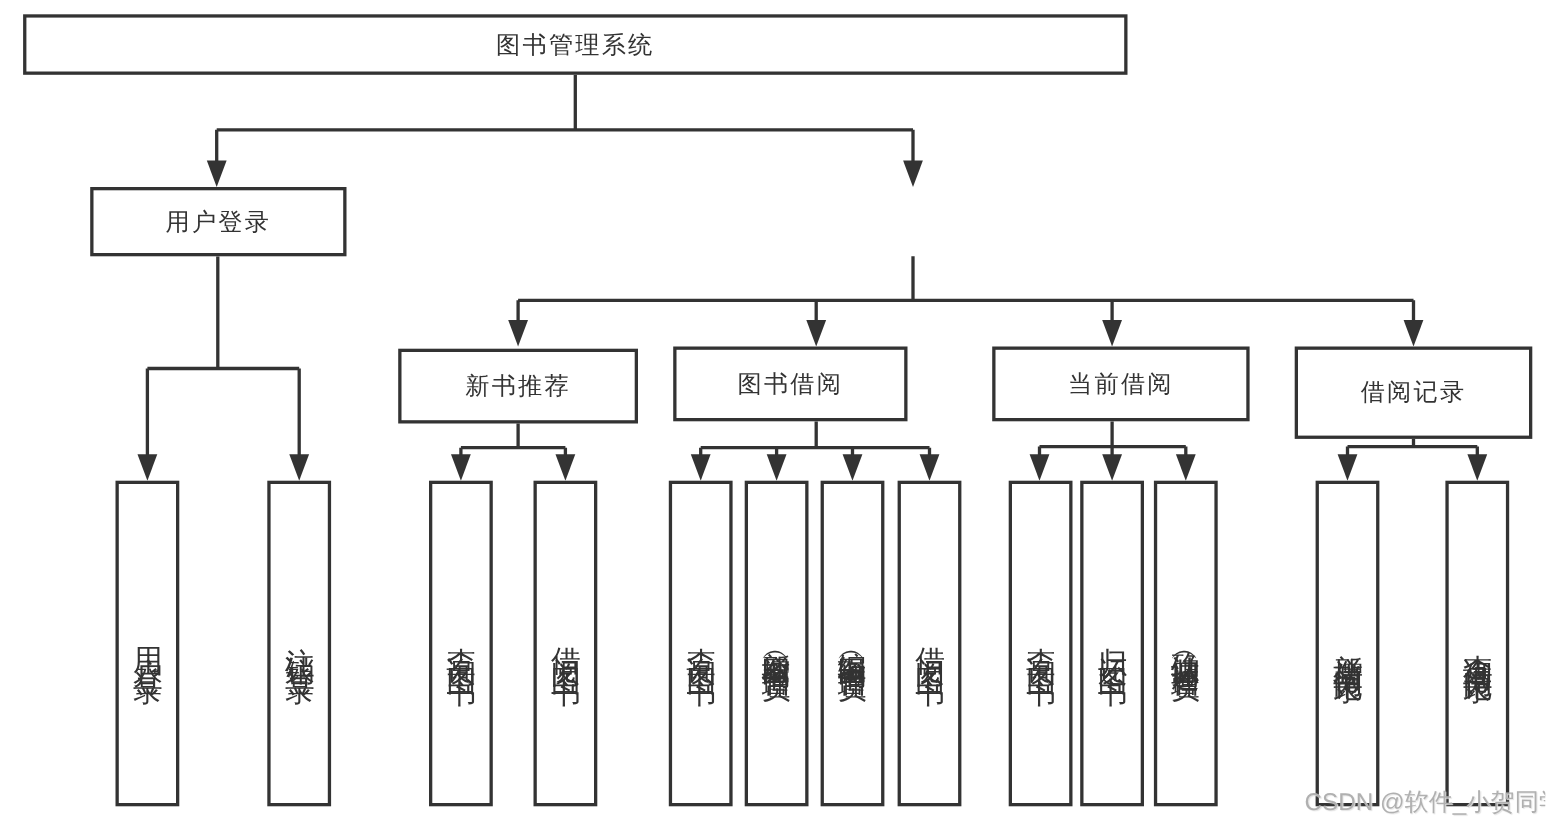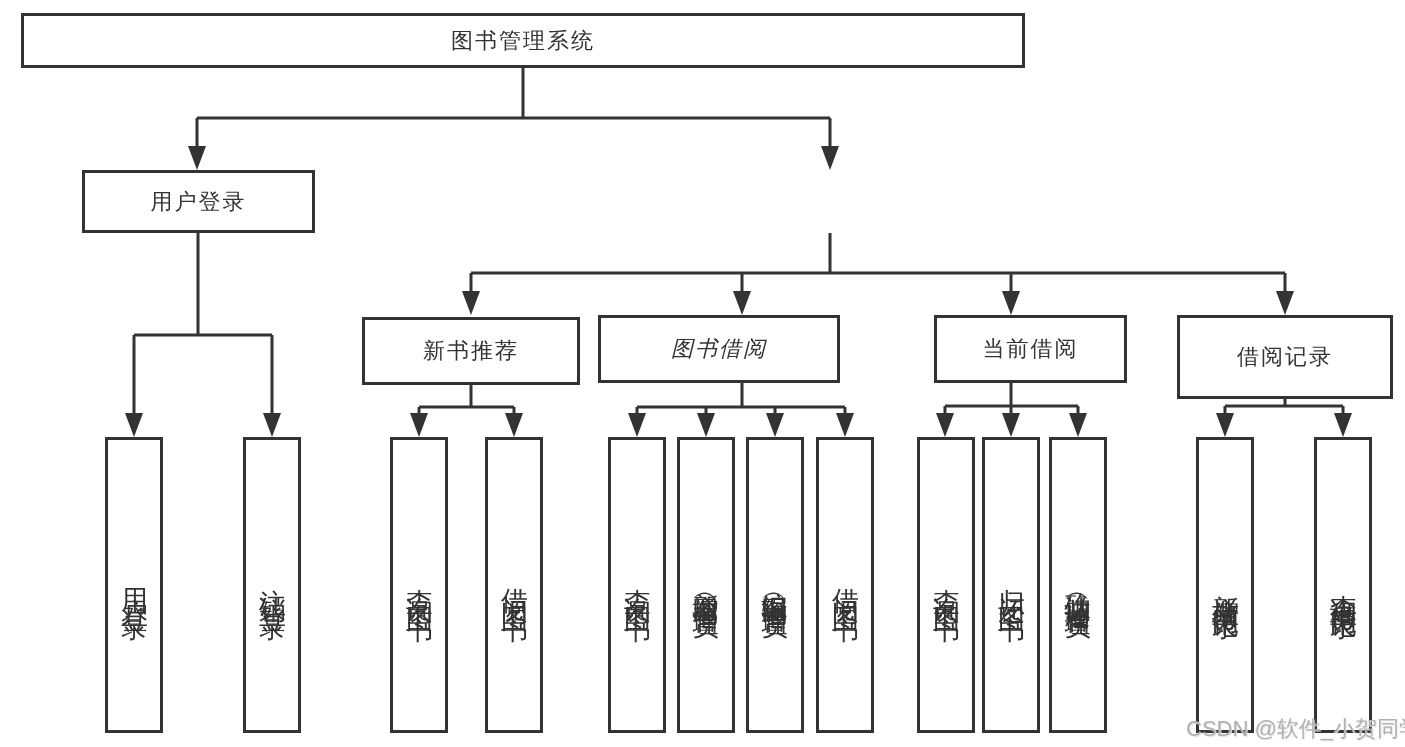--- a/index.html
+++ b/index.html
@@ -105,24 +105,24 @@
     <span>图书管理系统</span>
   </div>
 
   <div class="box h" style="left:82px; top:170px; width:233px; height:63px;">
     <span>用户登录</span>
   </div>
 
   <div class="box h" style="left:362px; top:317px; width:218px; height:68px;">
     <span>新书推荐</span>
   </div>
-  <div class="box h" style="left:598px; top:315px; width:242px; height:68px;font-style:italic;">
+  <div class="box h" style="left:612px; top:315px; width:213px; height:68px;">
     <span>图书借阅</span>
   </div>
-  <div class="box h" style="left:934px; top:315px; width:193px; height:68px;">
+  <div class="box h" style="left:902px; top:315px; width:234px; height:68px;">
     <span>当前借阅</span>
   </div>
   <div class="box h" style="left:1177px; top:315px; width:216px; height:84px;">
     <span>借阅记录</span>
   </div>
 
   <div class="box v v4" style="left:105px; top:437px; width:58px; height:296px;">
     <span>用户登录</span>
   </div>
   <div class="box v v4" style="left:243px; top:437px; width:58px; height:296px;">

